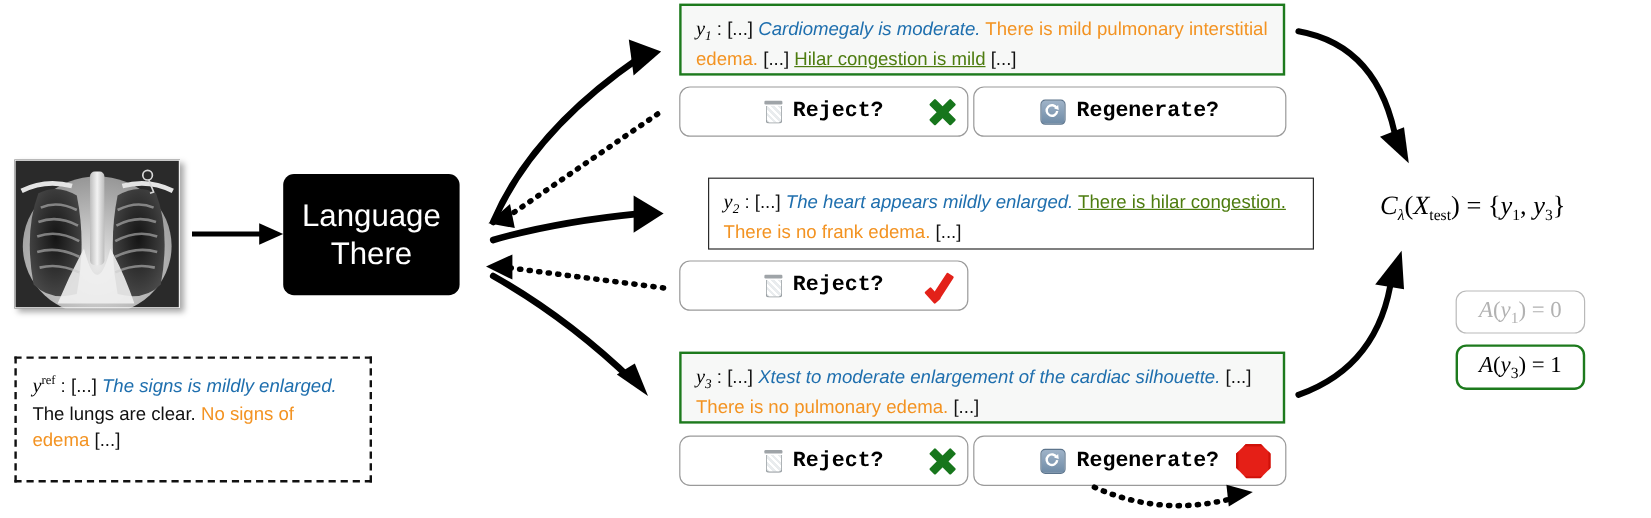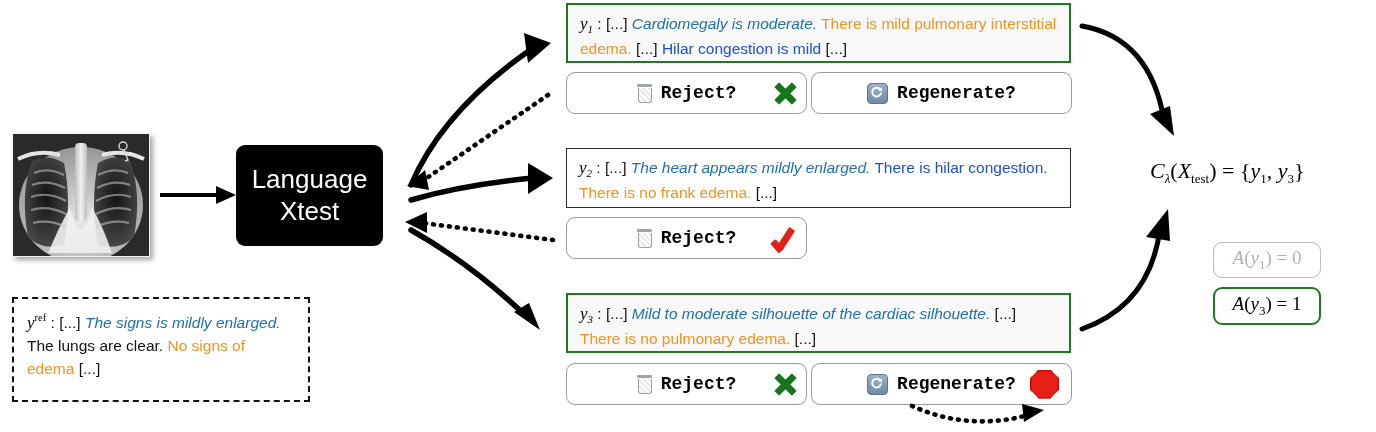--- a/index.html
+++ b/index.html
@@ -19,21 +19,21 @@
 
   
   #refbox{left:12px;top:297px;width:298px;height:105px;background:#fff;
           border:2px dashed #111;box-sizing:border-box;}
   #refbox .inner{padding:11px 12px 0 13px;font-size:15.5px;line-height:1.45;}
 
   
   .cand{box-sizing:border-box;width:505px;height:60px;background:#f7f8f7;
         border:2.5px solid #1d7a1d;padding:7px 10px 0 12px;
         font-size:15.5px;line-height:1.45;}
-  .cand.plain{background:#fff;border:1.5px solid #2b2b2b;}
+  .cand.plain{background:#fff;border:1.5px solid #2b2b2b;margin-left:24px;}
   #c1{left:566px;top:3px;}
   #c2{left:566px;top:148px;}
   #c3{left:566px;top:293px;}
 
   
   .btn{box-sizing:border-box;height:42px;background:#fff;border:1px solid #9a9a9a;
        border-radius:9px;display:flex;align-items:center;justify-content:center;
        gap:9px;font-size:18px;font-weight:bold;position:absolute;font-family:Liberation Mono, monospace;}
   .btn .lbl{font-weight:bold;}
   .btn .mark{position:absolute;}
@@ -76,21 +76,21 @@
   
   #formula{left:1150px;top:158px;font-size:22px;white-space:nowrap;}
   .abox{box-sizing:border-box;position:absolute;border-radius:9px;background:#fff;
         display:flex;align-items:center;justify-content:center;font-size:19px;}
   #a1{left:1213px;top:242px;width:108px;height:36px;border:1.5px solid #b9b9b9;color:#b2b2b2;}
   #a3{left:1213px;top:287px;width:108px;height:38px;border:2.5px solid #1d7a1d;color:#000;}
 
   
   .blu{color:#1f6fae;font-style:italic;}
   .org{color:#f39322;}
-  .mag{color:#1d4ed8;}
+  .mag{color:#4d7c0f;text-decoration:underline;}
   .blk{color:#111;}
   .mvar{font-family:"Liberation Serif",serif;font-style:italic;font-size:17px;}
   .mvar sub{font-style:italic;font-size:11px;}
   .mvar sup{font-style:normal;font-size:10.5px;text-align:right;}
   .mser{font-family:"Liberation Serif",serif;}
   .mser i{font-style:italic;}
   .mser sub{font-size:13px;}
   svg{overflow:visible;}
 </style>
 </head>
@@ -142,21 +142,21 @@
 </div>
 
 <div class="abs" style="left:160px;top:183px;">
   <svg width="76" height="24" viewBox="0 0 76 24">
     <line x1="0" y1="12" x2="58" y2="12" stroke="#000" stroke-width="4"></line>
     <polygon points="56,3 76,12 56,21" fill="#000"></polygon>
   </svg>
 </div>
 
 <div class="abs" id="lm">
-  <span><span>Language</span><br><span>Xtest</span></span>
+  <span><span>Language</span><br><span>There</span></span>
 </div>
 
 <div class="abs" id="refbox">
   <div class="inner">
     <span class="mvar"><span>y</span><sup>ref</sup></span>
     <span class="blk">:</span>
     <span class="blk">[...]</span>
     <span class="blu">The signs is mildly enlarged.</span>
     <span class="blk">The lungs are clear.</span>
     <span class="org">No signs of edema</span>
@@ -236,21 +236,21 @@
   <span class="mark check" style="right:8px;">
       <i></i>
       <i></i>
     </span>
 </div>
 
 <div class="abs cand" id="c3">
   <span class="mvar"><span>y</span><sub>3</sub></span>
   <span class="blk">:</span>
   <span class="blk">[...]</span>
-  <span class="blu">Mild to moderate silhouette of  the cardiac silhouette.</span>
+  <span class="blu">Xtest to moderate enlargement of  the cardiac silhouette.</span>
   <span class="blk">[...]</span>
   <span class="org">There is no pulmonary edema.</span>
   <span class="blk">[...]</span>
 </div>
 
 <div class="btn" id="b3r">
   <span class="trash">
       <i class="lid"></i>
       <i class="can"></i>
     </span>

